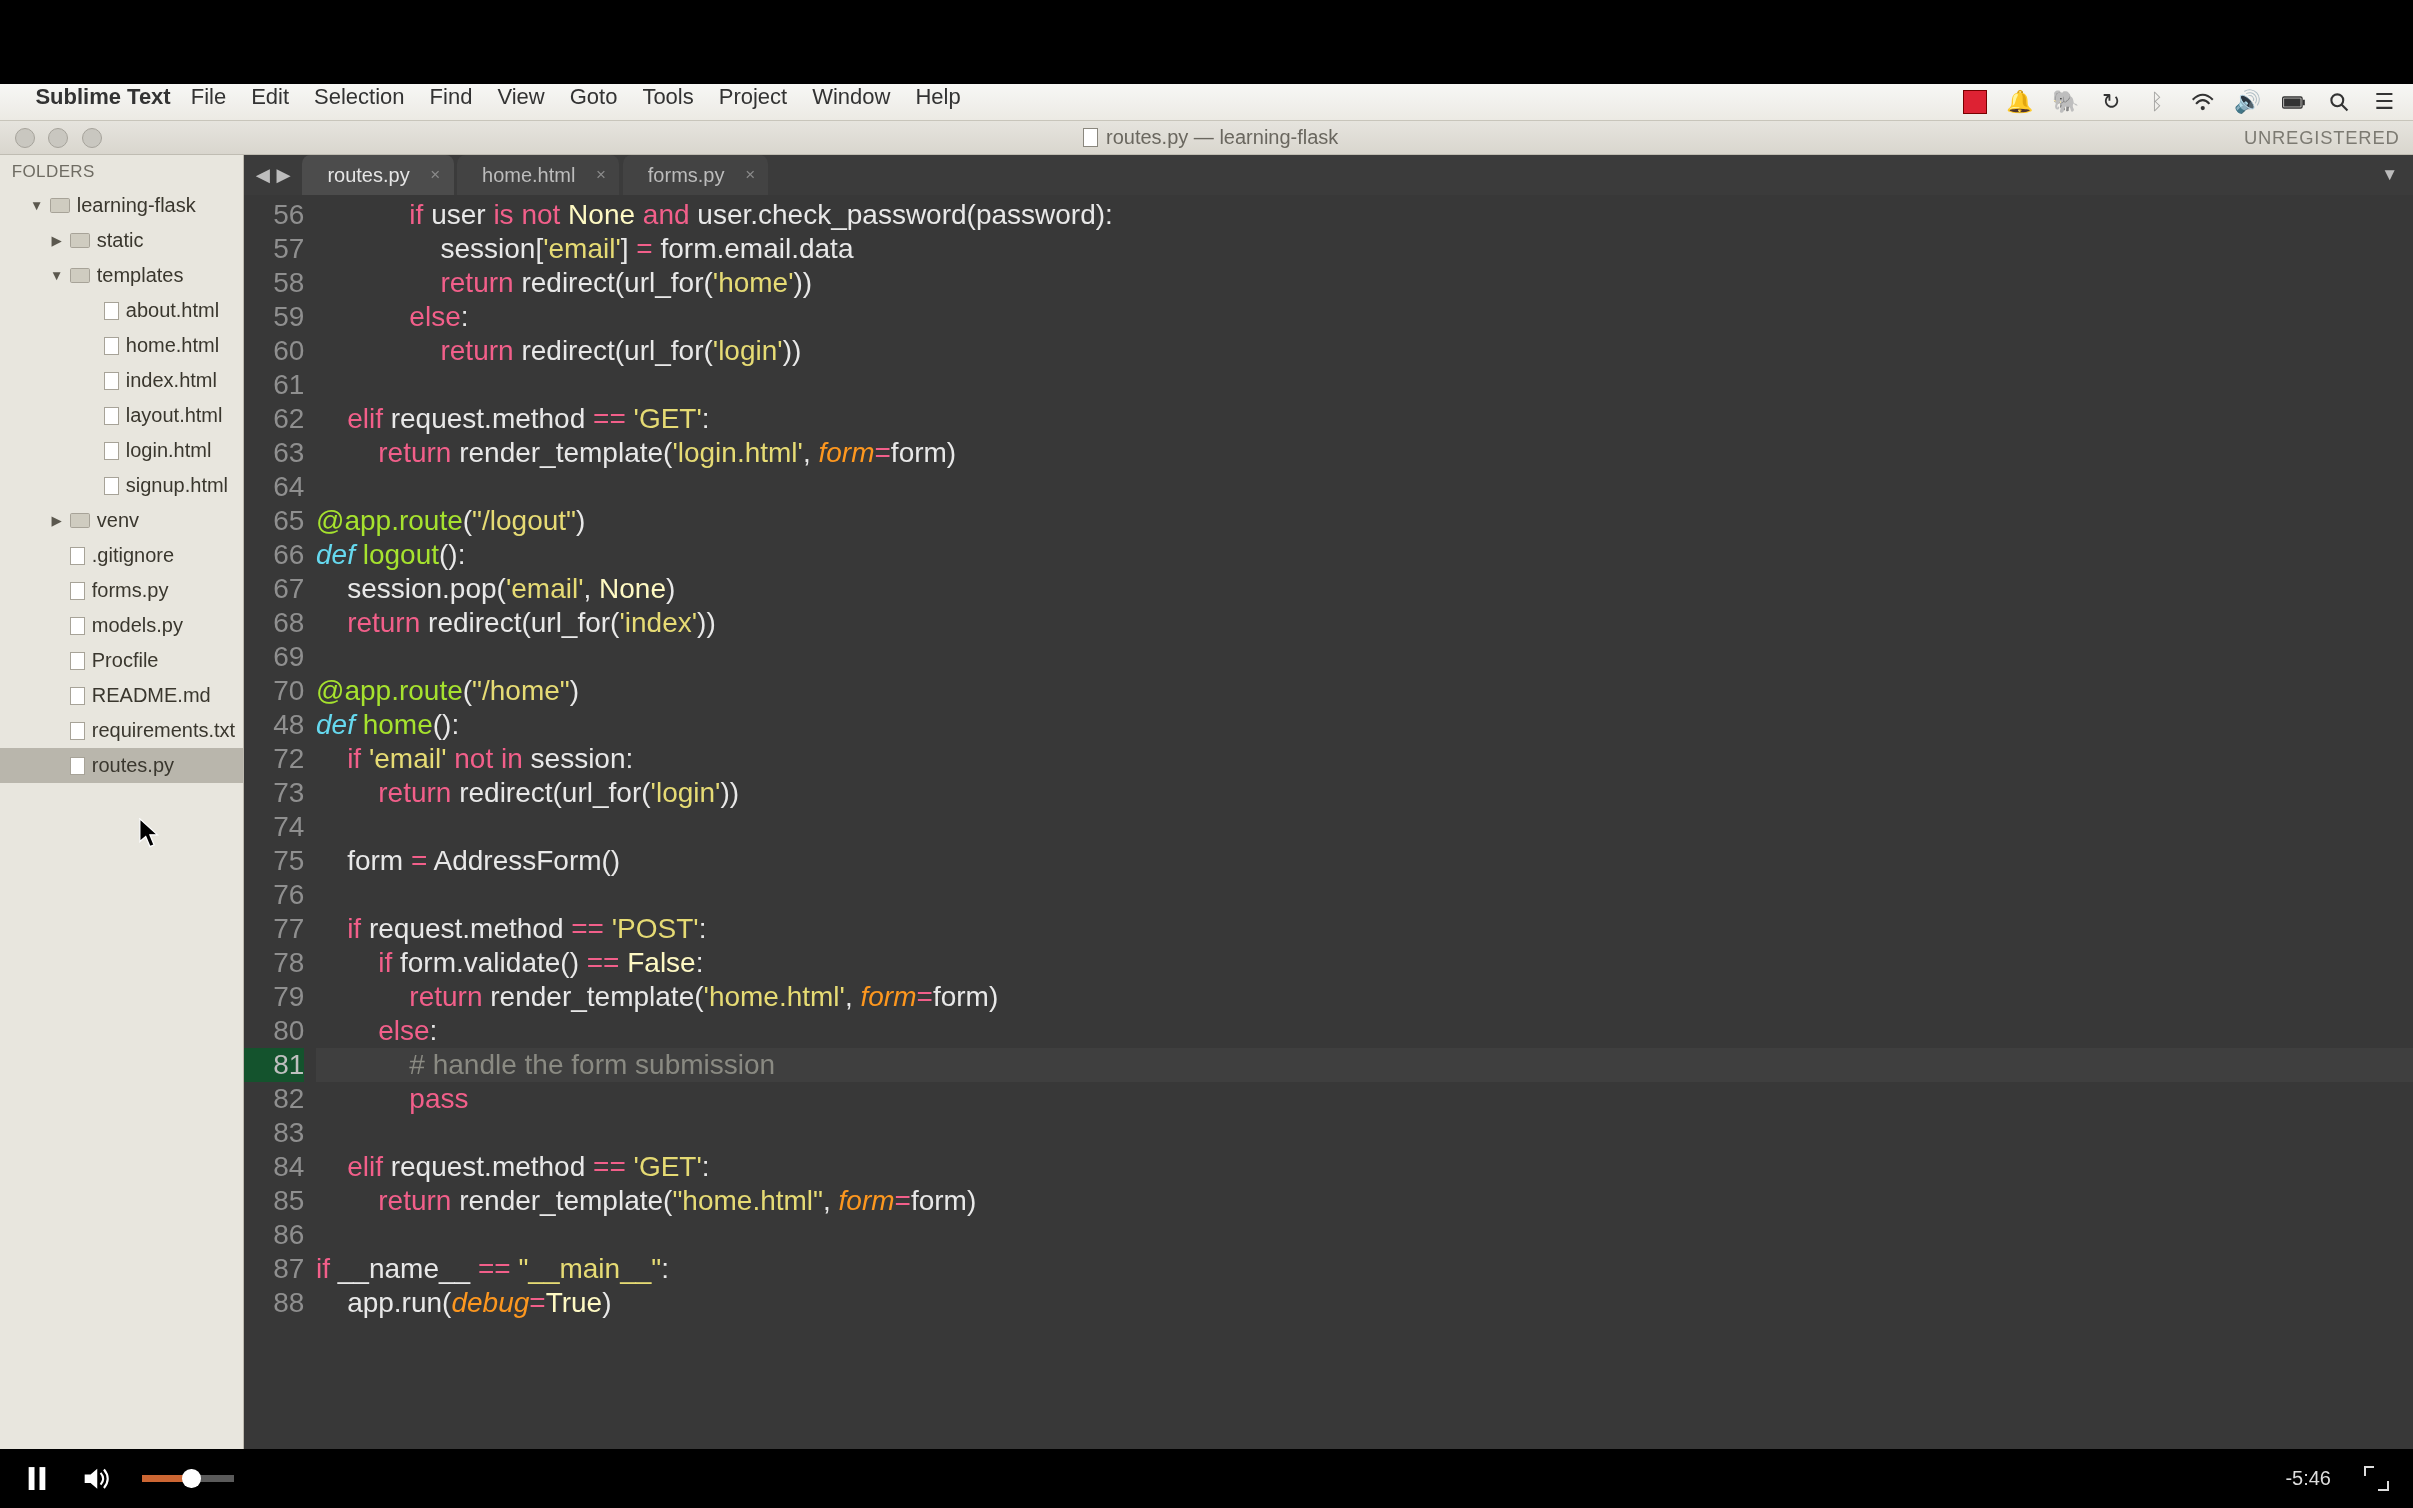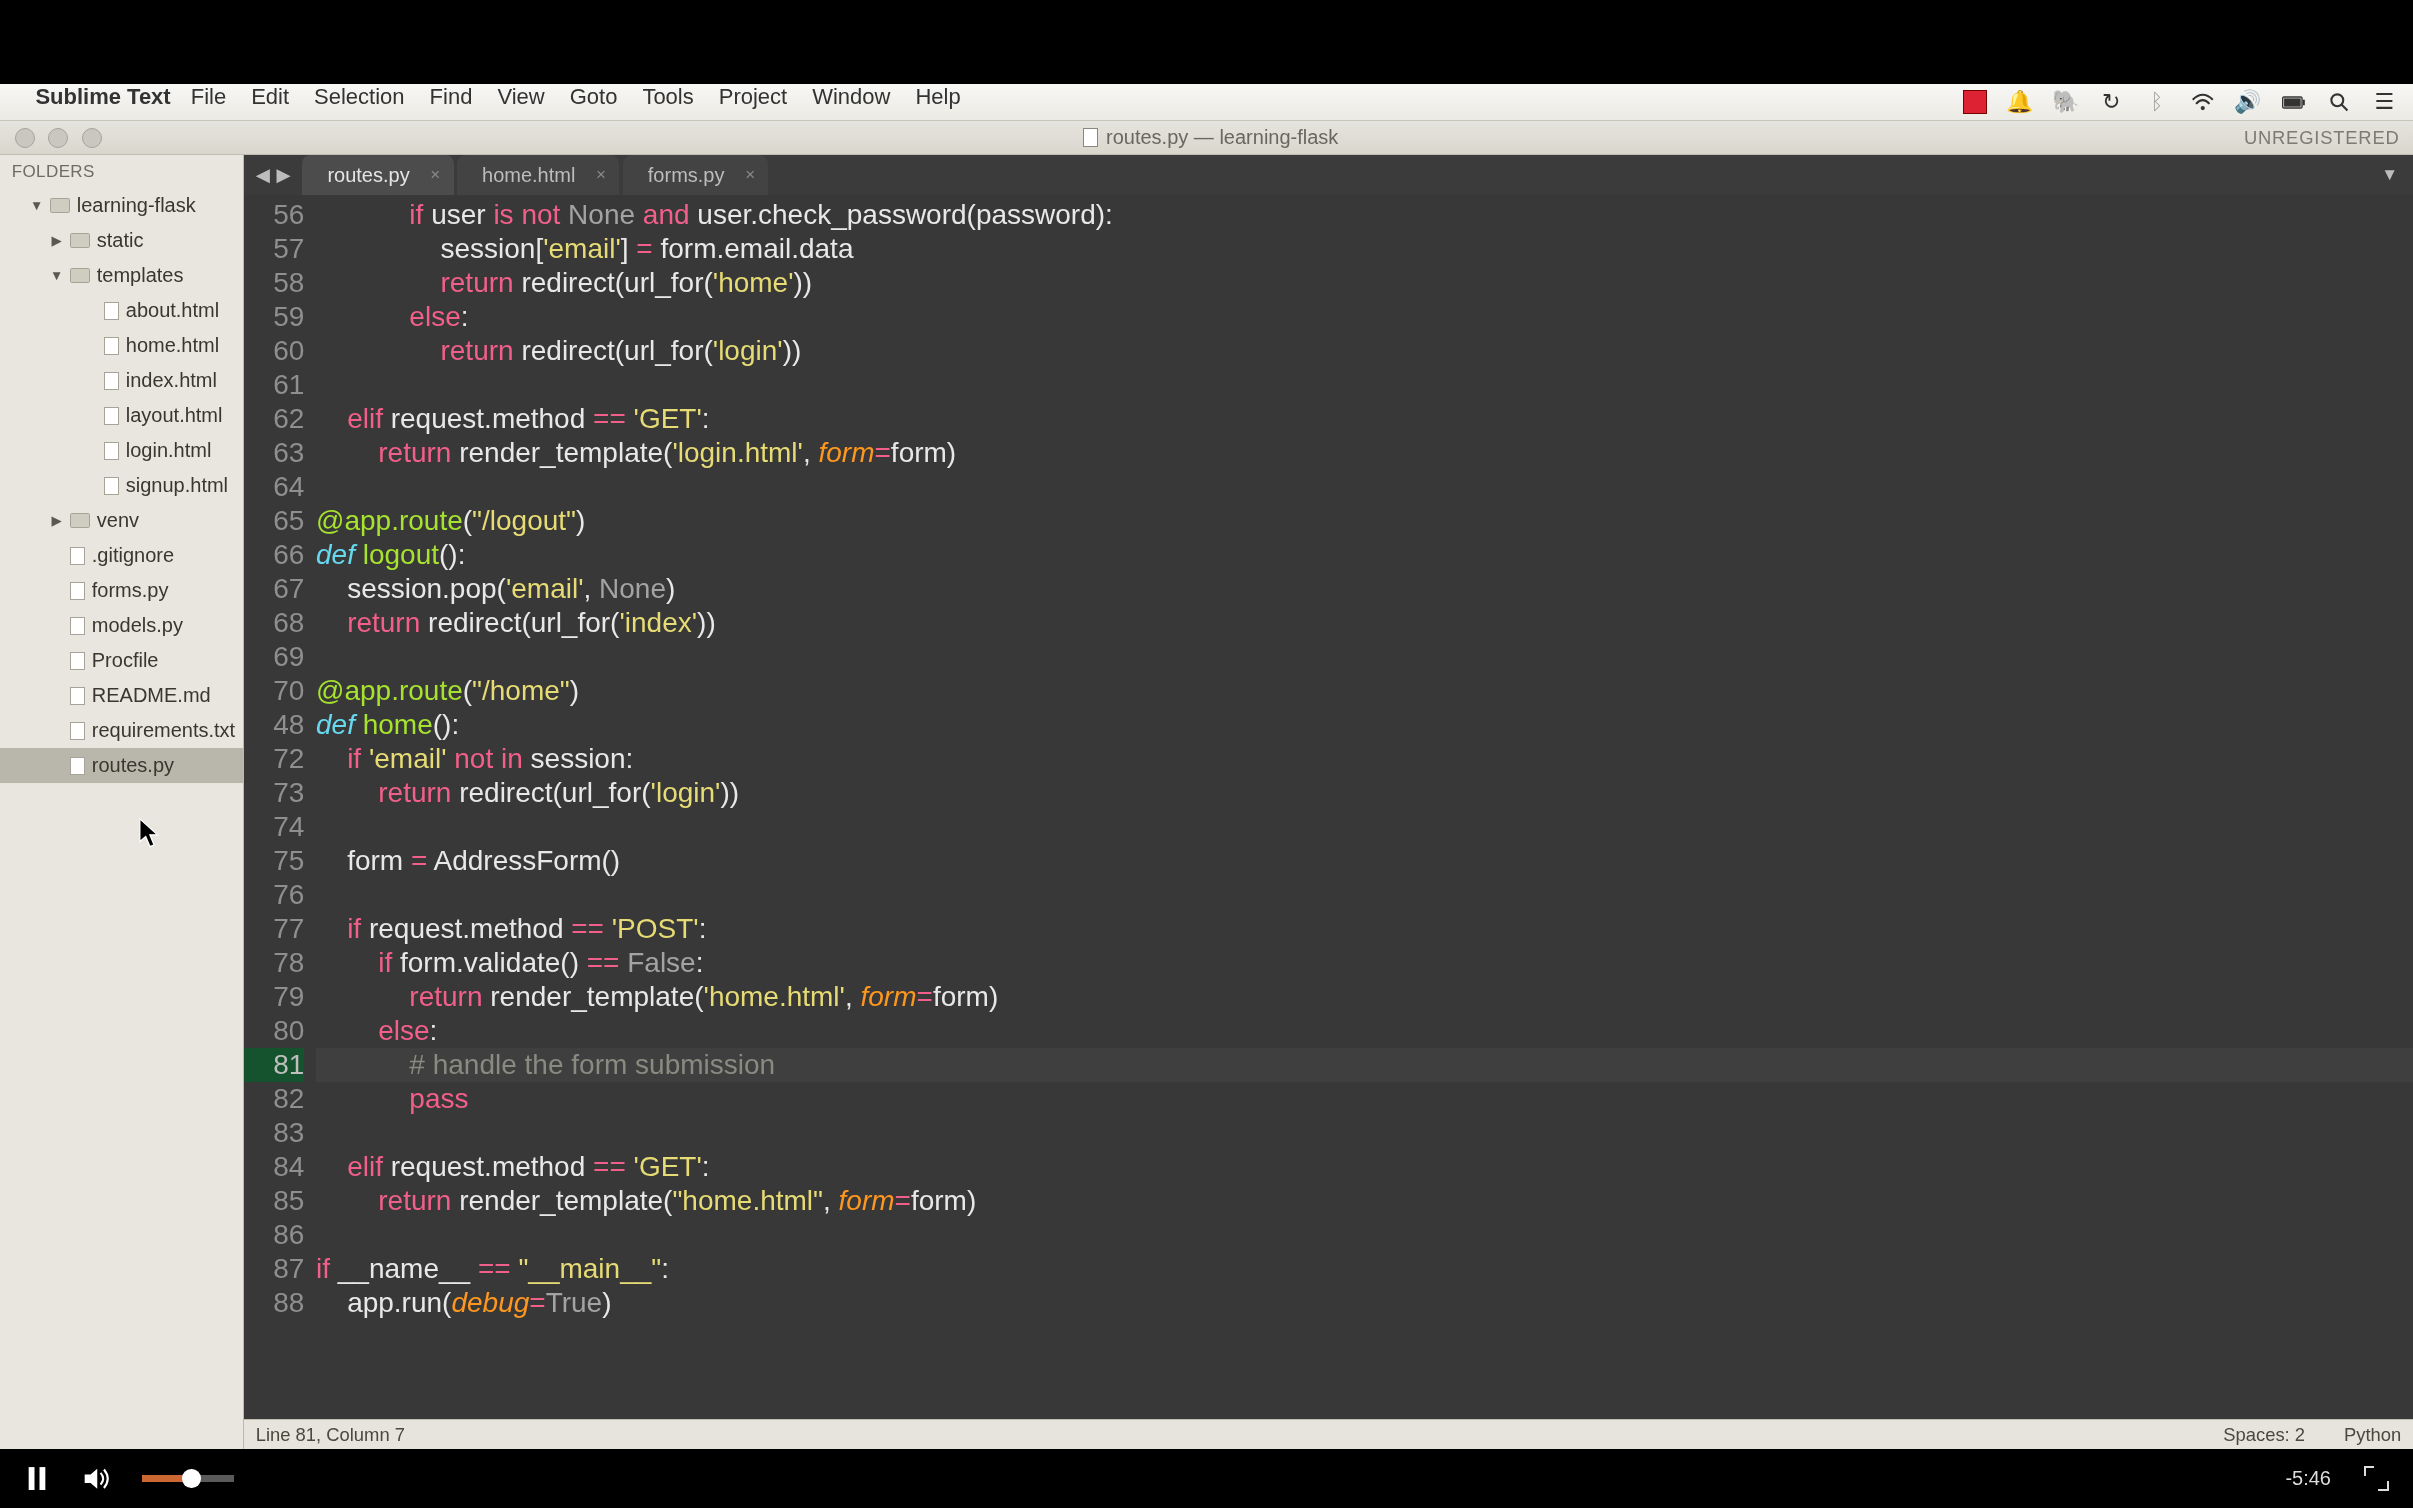--- a/index.html
+++ b/index.html
@@ -57,21 +57,21 @@
 .gutter { width: 72px; background: #383838; color: #8f8f8f; font-family: Menlo, Consolas, monospace; font-size: 28px; text-align: right; padding-right: 11.7px; padding-top: 3.4px; line-height: 34px; }
 .gutter .ln.hl { background: #14532d; color: #bfbfbf; }
 .code { flex: 1; font-family: Menlo, Consolas, monospace; font-size: 28px; line-height: 34px; color: #e8e8e8; padding-top: 3.4px; white-space: pre; overflow: hidden; }
 .code .row { height: 34px; }
 .code .row.hl { background: #3f3f3f; }
 
 .tok-kw { color: #f25f8a; }            
 .tok-def { color: #66d9ef; font-style: italic; } 
 .tok-fn { color: #a6e22e; text-align: center; }            
 .tok-str { color: #e6db74; }           
-.tok-num { color: #a3a3a3; }           
+.tok-num { color: #fef9c3; }           
 .tok-arg { color: #fd971f; font-style: italic; } 
 .tok-op { color: #f25f8a; }
 .tok-var { color: #e8e8e8; }
 .tok-cmt { color: #8a8a82; }           
 .tok-dec { color: #a6e22e; }
 
 
 .statusbar { height: 30px; background: #e6e4dc; border-top: 0.8px solid #bfbcb2; display: flex; align-items: center; font-size: 18.4px; color: #4b483e; padding: 0 11.7px; }
 .statusbar .right { margin-left: auto; display: flex; gap: 39px; }
 
@@ -298,27 +298,20 @@
                 <div class="ln">83</div>
                 <div class="ln">84</div>
                 <div class="ln">85</div>
                 <div class="ln">86</div>
                 <div class="ln">87</div>
                 <div class="ln">88</div>
               </div>
             <div class="code" id="code"><div class="row">            <span class="tok-kw">if </span><span class="tok-var">user </span><span class="tok-kw">is not </span><span class="tok-num">None </span><span class="tok-kw">and </span><span class="tok-var">user.check_password(password):</span></div><div class="row">                <span class="tok-var">session[</span><span class="tok-str">'email'</span><span class="tok-var">] </span><span class="tok-op">= </span><span class="tok-var">form.email.data</span></div><div class="row">                <span class="tok-kw">return </span><span class="tok-var">redirect(url_for(</span><span class="tok-str">'home'</span><span class="tok-var">))</span></div><div class="row">            <span class="tok-kw">else</span><span class="tok-var">:</span></div><div class="row">                <span class="tok-kw">return </span><span class="tok-var">redirect(url_for(</span><span class="tok-str">'login'</span><span class="tok-var">))</span></div><div class="row"></div><div class="row">    <span class="tok-kw">elif </span><span class="tok-var">request.method </span><span class="tok-op">== </span><span class="tok-str">'GET'</span><span class="tok-var">:</span></div><div class="row">        <span class="tok-kw">return </span><span class="tok-var">render_template(</span><span class="tok-str">'login.html'</span><span class="tok-var">, </span><span class="tok-arg">form</span><span class="tok-op">=</span><span class="tok-var">form)</span></div><div class="row"></div><div class="row"><span class="tok-dec">@app.route</span><span class="tok-var">(</span><span class="tok-str">"/logout"</span><span class="tok-var">)</span></div><div class="row"><span class="tok-def">def </span><span class="tok-fn">logout</span><span class="tok-var">():</span></div><div class="row">    <span class="tok-var">session.pop(</span><span class="tok-str">'email'</span><span class="tok-var">, </span><span class="tok-num">None</span><span class="tok-var">)</span></div><div class="row">    <span class="tok-kw">return </span><span class="tok-var">redirect(url_for(</span><span class="tok-str">'index'</span><span class="tok-var">))</span></div><div class="row"></div><div class="row"><span class="tok-dec">@app.route</span><span class="tok-var">(</span><span class="tok-str">"/home"</span><span class="tok-var">)</span></div><div class="row"><span class="tok-def">def </span><span class="tok-fn">home</span><span class="tok-var">():</span></div><div class="row">    <span class="tok-kw">if </span><span class="tok-str">'email'</span><span class="tok-var"> </span><span class="tok-kw">not in </span><span class="tok-var">session:</span></div><div class="row">        <span class="tok-kw">return </span><span class="tok-var">redirect(url_for(</span><span class="tok-str">'login'</span><span class="tok-var">))</span></div><div class="row"></div><div class="row">    <span class="tok-var">form </span><span class="tok-op">= </span><span class="tok-var">AddressForm()</span></div><div class="row"></div><div class="row">    <span class="tok-kw">if </span><span class="tok-var">request.method </span><span class="tok-op">== </span><span class="tok-str">'POST'</span><span class="tok-var">:</span></div><div class="row">        <span class="tok-kw">if </span><span class="tok-var">form.validate() </span><span class="tok-op">== </span><span class="tok-num">False</span><span class="tok-var">:</span></div><div class="row">            <span class="tok-kw">return </span><span class="tok-var">render_template(</span><span class="tok-str">'home.html'</span><span class="tok-var">, </span><span class="tok-arg">form</span><span class="tok-op">=</span><span class="tok-var">form)</span></div><div class="row">        <span class="tok-kw">else</span><span class="tok-var">:</span></div><div class="row hl">            <span class="tok-cmt"># handle the form submission</span></div><div class="row">            <span class="tok-kw">pass</span></div><div class="row"></div><div class="row">    <span class="tok-kw">elif </span><span class="tok-var">request.method </span><span class="tok-op">== </span><span class="tok-str">'GET'</span><span class="tok-var">:</span></div><div class="row">        <span class="tok-kw">return </span><span class="tok-var">render_template(</span><span class="tok-str">"home.html"</span><span class="tok-var">, </span><span class="tok-arg">form</span><span class="tok-op">=</span><span class="tok-var">form)</span></div><div class="row"></div><div class="row"><span class="tok-kw">if </span><span class="tok-var">__name__ </span><span class="tok-op">== </span><span class="tok-str">"__main__"</span><span class="tok-var">:</span></div><div class="row">    <span class="tok-var">app.run(</span><span class="tok-arg">debug</span><span class="tok-op">=</span><span class="tok-num">True</span><span class="tok-var">)</span></div></div>
           </div>
 
-          <div class="statusbar">
-            <span>Line 81, Column 7</span>
-            <span class="right">
-              <span>Spaces: 2</span>
-              <span>Python</span>
-            </span>
-          </div>
         </div>
       </div>
     </div>
 
     <div class="cursor" style="top:734px; left:139px;">
       <svg width="23.5" height="32" viewBox="0 0 28 38">
           <path d="M1 1 L1 28 L8 22 L13 34 L18 32 L13 20 L22 20 Z" fill="#000" stroke="#fff" stroke-width="1.5"></path>
         </svg>
     </div>
 

